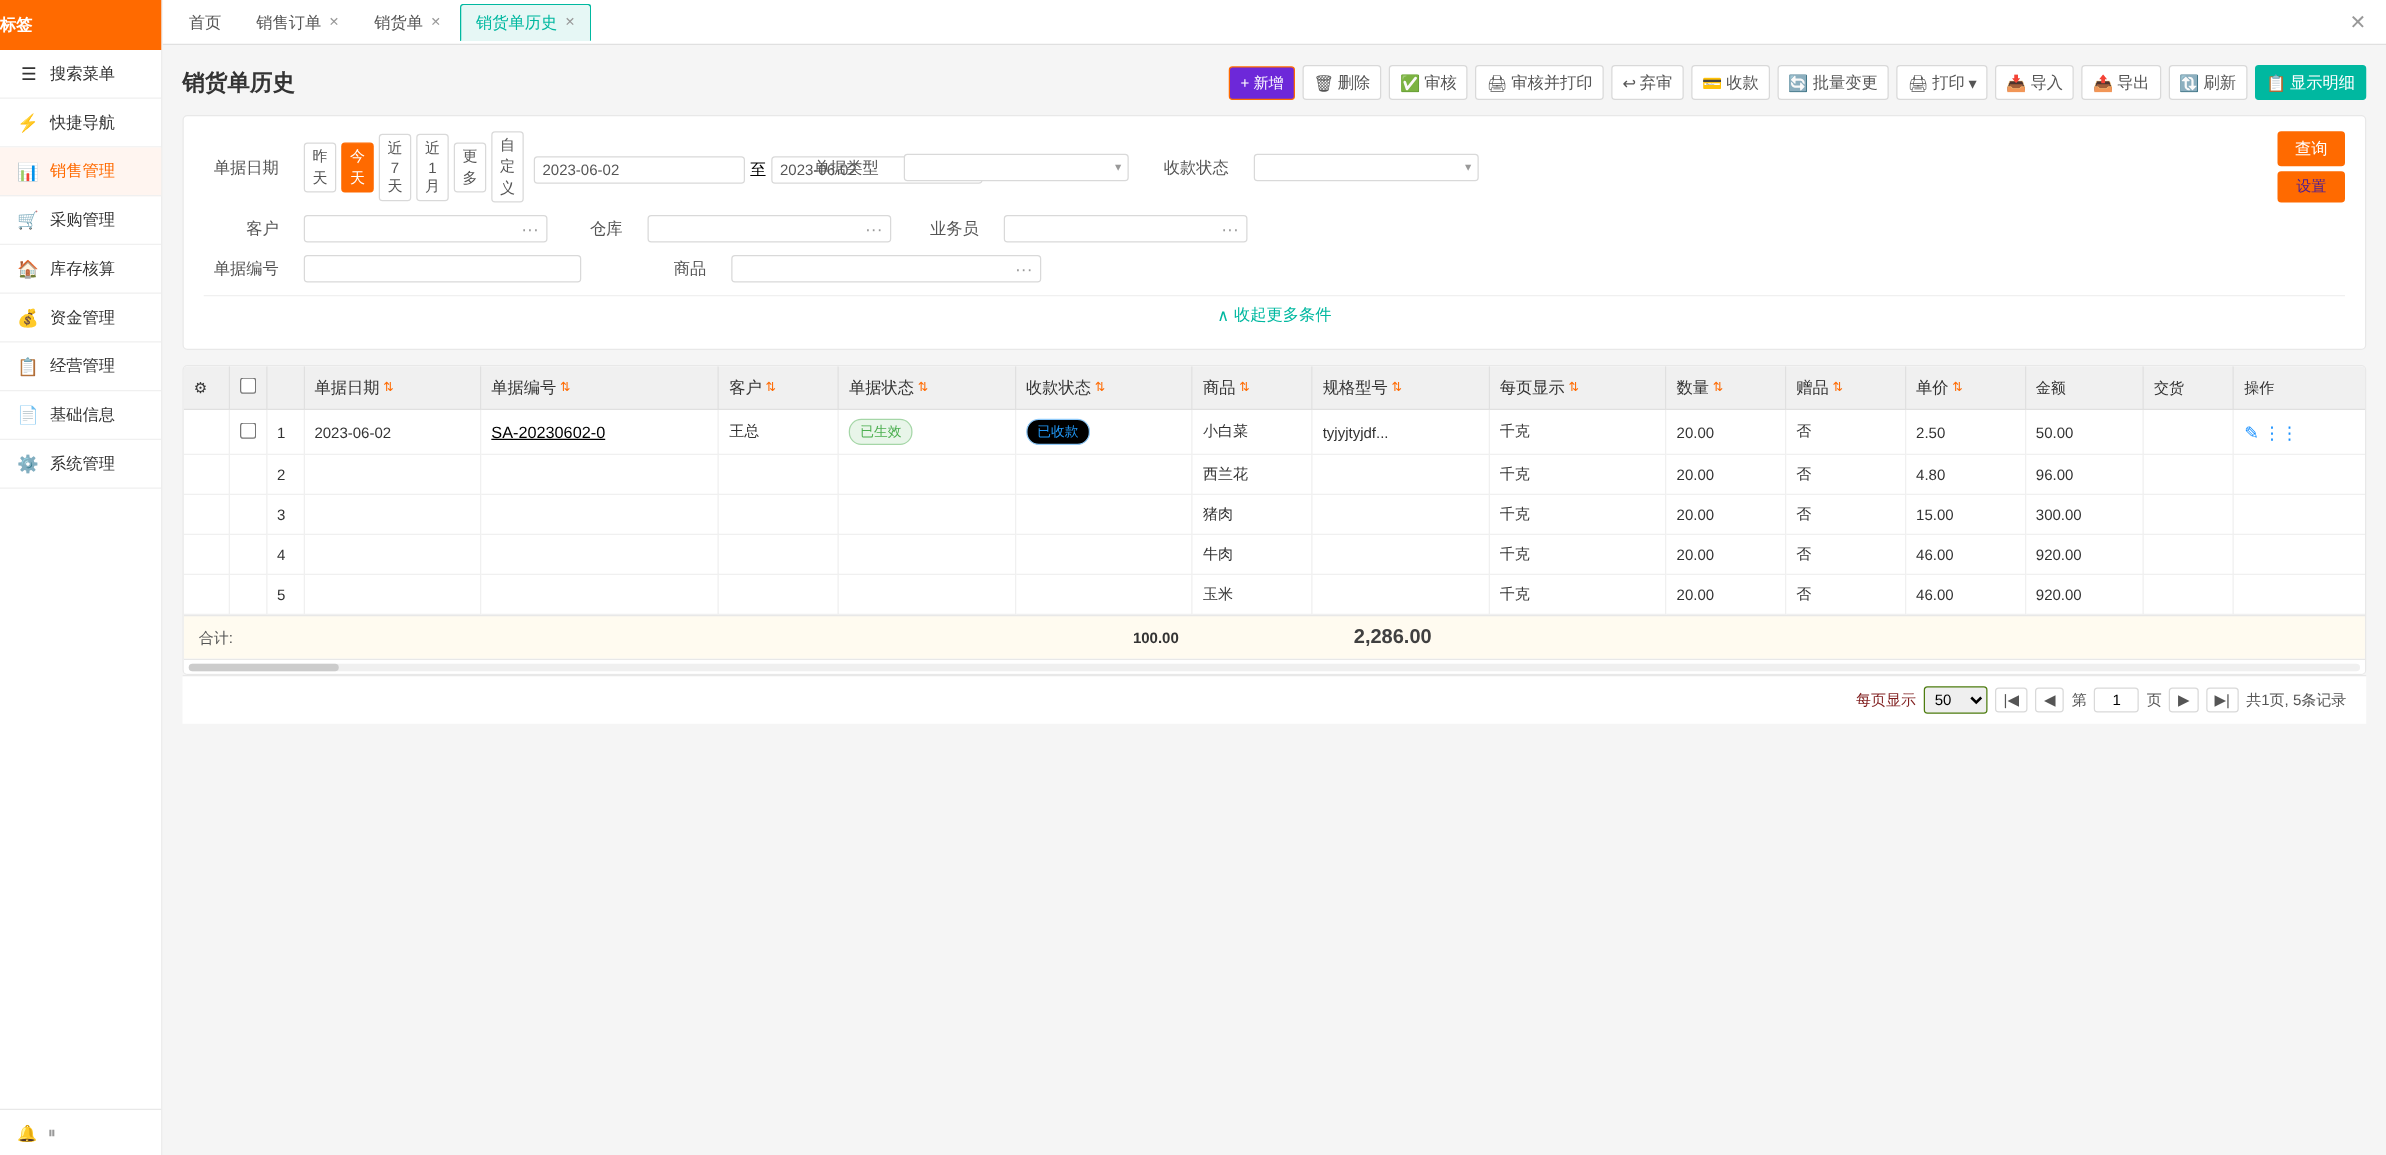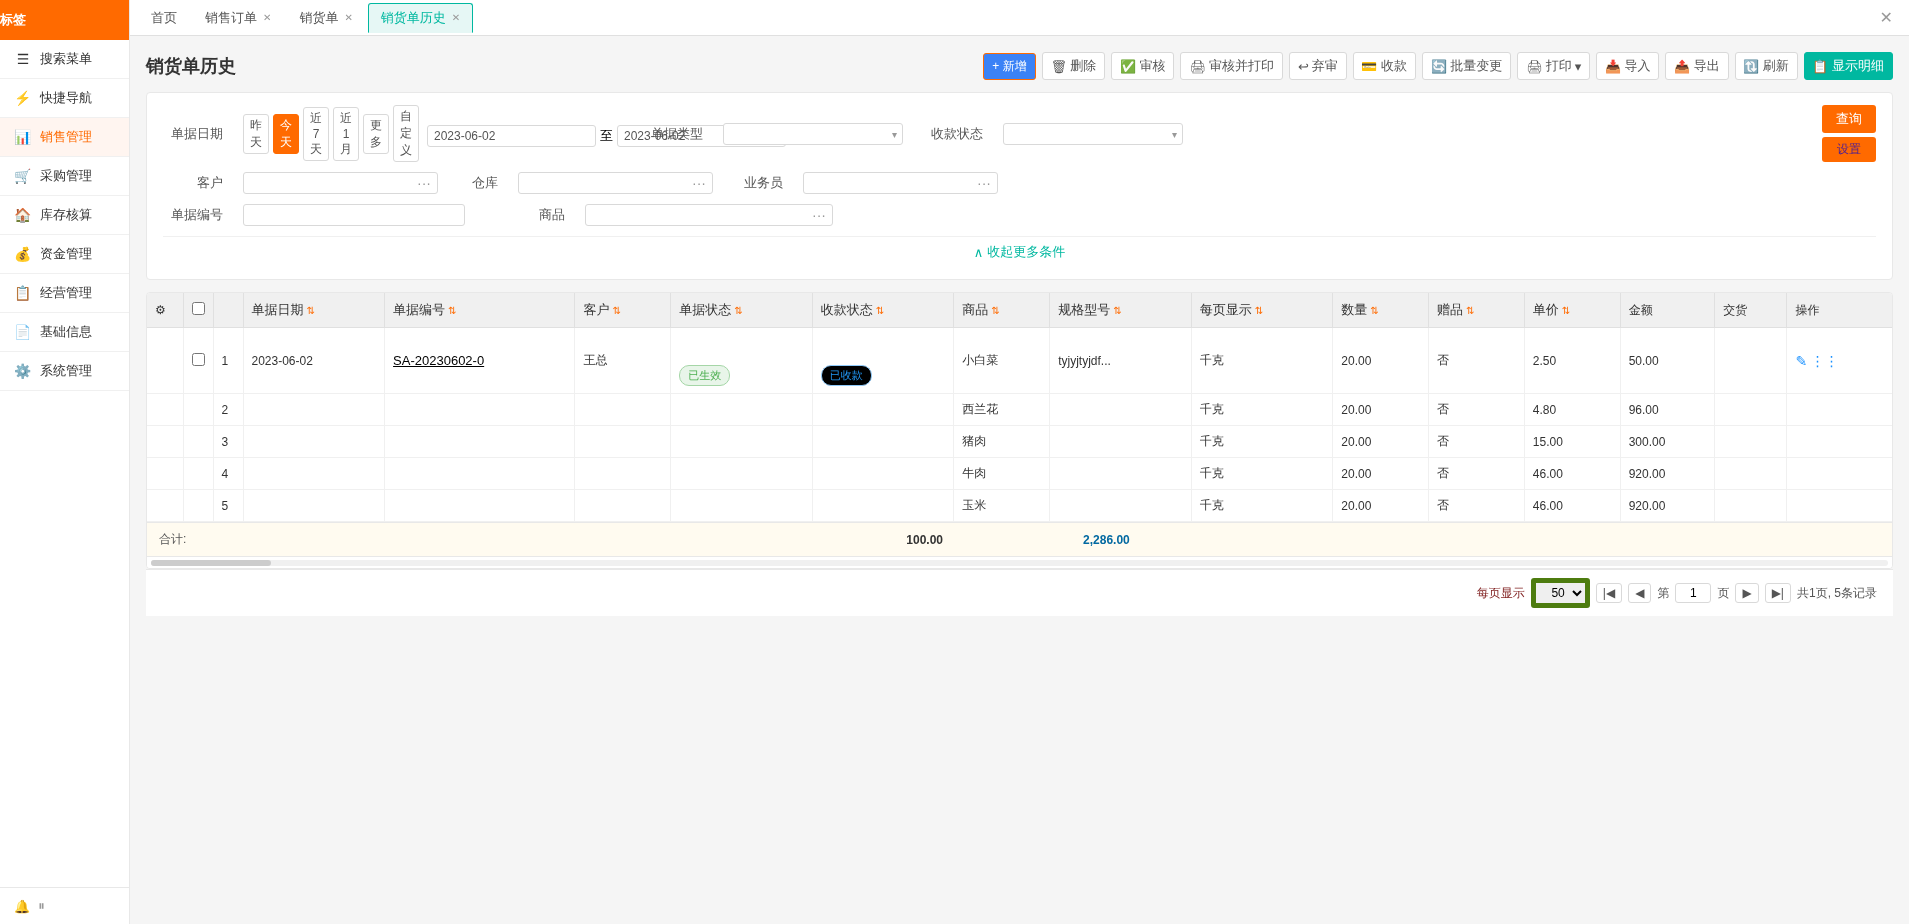--- a/index.html
+++ b/index.html
@@ -122,21 +122,21 @@
       align-items: center;
       gap: 3px;
       padding: 4px 8px;
       border: 1px solid #d9d9d9;
       border-radius: 3px;
       background: #fff;
       cursor: pointer;
       color: #555;
       font-size: 12px;
     }
-    .toolbar-btn.primary { background: #3b82f6; border-color: #ff6a00; color: #fff; }
+    .toolbar-btn.primary { background: #6d28d9; border-color: #ff6a00; color: #fff; }
     .toolbar-btn.teal { background: #00b8a0; border-color: #00b8a0; color: #fff; }
 
     
     .filter-panel {
       background: #fff;
       border: 1px solid #e8e8e8;
       border-radius: 4px;
       padding: 12px 16px;
       margin-bottom: 12px;
     }
@@ -276,56 +276,54 @@
       font-size: 12px;
       white-space: nowrap;
     }
     td:last-child { border-right: none; }
     .sort-icon { color: #ff6a00; font-size: 10px; }
     .status-badge {
       display: inline-block;
       padding: 2px 8px;
       border-radius: 10px;
       font-size: 11px;
-      margin-top: 30px;
     }
     .status-effective { background: #e8f5e9; color: #4caf50; border: 1px solid #a5d6a7; }
     .status-collected { background: #000000; color: #2196f3; border: 1px solid #90caf9; }
     .link-text { color: #000000; cursor: pointer; text-decoration: underline; }
 
     
     .table-footer {
       background: #fffbf0;
       border-top: 1px solid #e8e8e8;
       padding: 8px 12px;
       display: flex;
       align-items: center;
       gap: 20px;
     }
     .total-label { color: #555; font-size: 12px; }
     .total-qty { margin-left: 700px; font-size: 12px; font-weight: bold; color: #333; }
-    .total-amount { margin-left: 120px; font-size: 12px; font-weight: bold; color: #0369a1; }
+    .total-amount { margin-left: 120px; font-size: 16px; font-weight: bold; color: #404040; }
 
     
     .pagination-bar {
       display: flex;
       align-items: center;
       justify-content: flex-end;
       padding: 8px 16px;
       background: #fff;
       border-top: 1px solid #e8e8e8;
       gap: 6px;
     }
     .page-size-label { color: #7f1d1d; font-size: 12px; text-align: right; }
     .page-size-select {
-      border: 5px solid #4d7c0f;
+      border: 1px solid #4d7c0f;
       border-radius: 3px;
       padding: 2px 4px;
       font-size: 12px;
-      text-align: right;
     }
     .page-btn {
       border: 1px solid #d9d9d9;
       border-radius: 3px;
       padding: 2px 6px;
       cursor: pointer;
       background: #fff;
       font-size: 12px;
       color: #555;
     }

